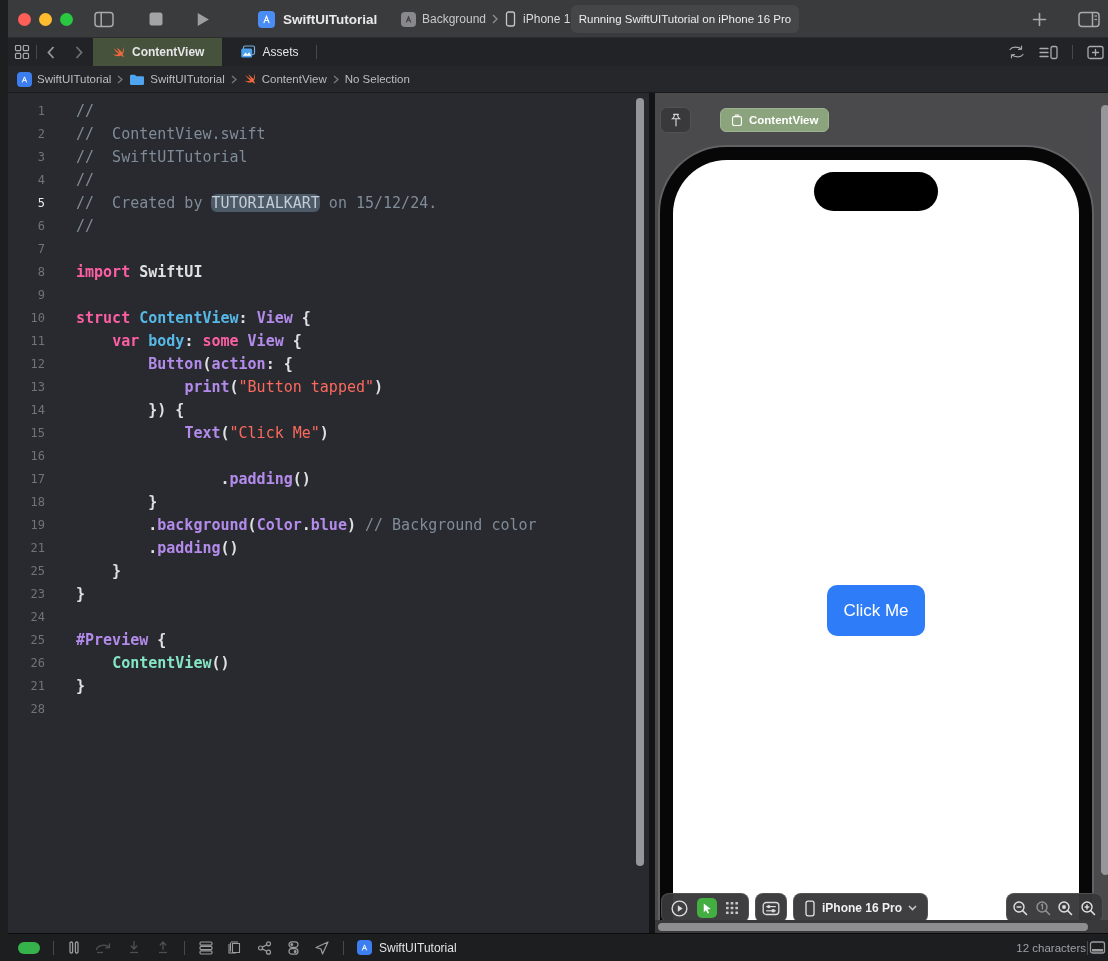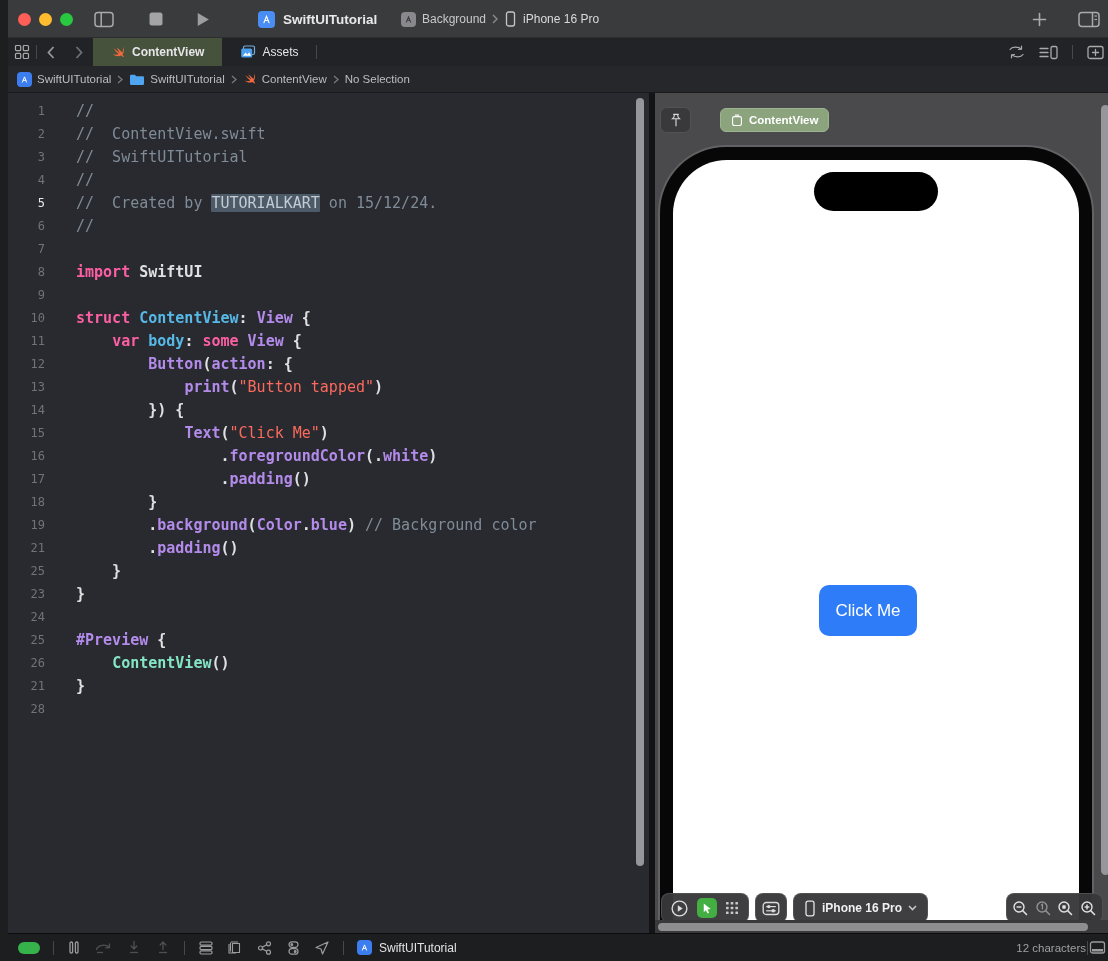--- a/index.html
+++ b/index.html
@@ -48,36 +48,36 @@
                margin-left:18px; color:var(--c-pln); }
   .tk-cmt { color:var(--c-cmt); }
   .tk-kw  { color:var(--c-kw); font-weight:bold; }
   .tk-str { color:var(--c-str); }
   .tk-num { color:var(--c-num); font-weight:bold; }
   .tk-tdecl { color:var(--c-tdecl); font-weight:bold; }
   .tk-typ { color:var(--c-typ); font-weight:bold; }
   .tk-proj { color:var(--c-proj); font-weight:bold; }
   .tk-pln { color:var(--c-pln); }
   .tk-pln-b { color:var(--c-pln); font-weight:bold; }
-  .tk-sel { background:var(--c-selbg); color:var(--c-seltx); border-radius:1px; }
+  .tk-sel { background:var(--c-selbg); color:var(--c-seltx); border-radius:6px; }
   .ed-scroll { position:absolute; right:5px; top:5px; width:8px; height:768px; border-radius:4px; background:#96969a; }
 
   
   .canvas { position:relative; flex:1; background:#4a4a4c; overflow:hidden; }
   .pin-btn { position:absolute; left:5px; top:14px; width:31px; height:26px; background:#39393b;
              border:1px solid #525254; border-radius:7px; display:flex; align-items:center; justify-content:center; }
   .chip { position:absolute; left:65px; top:15px; height:24px; background:#8ca47e; border:1px solid #9db58f;
           border-radius:6px; display:flex; align-items:center; gap:6px; padding:0 10px;
           font-size:11.5px; font-weight:bold; color:#fff; }
   .phone { position:absolute; left:5px; top:54px; width:432px; height:900px; background:#070708;
            border-radius:66px; box-shadow:0 0 0 2px #626264; }
   .screen { position:absolute; left:13px; top:13px; right:13px; height:880px; background:#ffffff; border-radius:54px; }
   .island { position:absolute; left:50%; transform:translateX(-50%); top:12px; width:124px; height:39px;
             background:#000; border-radius:20px; }
-  .clickme { position:absolute; left:164px; top:492px; width:98px; height:51px; border:none;
+  .clickme { position:absolute; left:172px; top:492px; width:98px; height:51px; border:none;
              background:var(--accent-blue); border-radius:10px; color:#fff; font-size:17px;
              font-family:"Liberation Sans", sans-serif; }
   .dbar { position:absolute; top:800px; height:30px; background:rgba(55,55,57,0.96);
           border:1px solid rgba(98,98,100,0.55); border-radius:8px; display:flex; align-items:center; }
   .dbar.g1 { left:6px; width:88px; justify-content:space-evenly; }
   .dbar.g2 { left:100px; width:32px; justify-content:center; }
   .dbar.g3 { left:138px; padding:0 10px; gap:6px; font-size:12px; color:#f0f0f2; font-weight:bold; }
   .dbar.g4 { left:351px; width:97px; justify-content:space-evenly; }
   .cursor-chip { width:20px; height:20px; border-radius:5px; background:#43ae41; display:flex; align-items:center; justify-content:center; }
   .cv-vscroll { position:absolute; left:446px; top:12px; width:9px; height:770px; border-radius:4.5px; background:#97979b; }
@@ -147,20 +147,23 @@
             <polyline points="1,1 5,5 1,9" fill="none" stroke="#8c8c8e" stroke-width="1.4"></polyline>
           </svg>
       </span>
       <span>
         <svg width="13" height="16" viewBox="0 0 13 16">
             <rect x="2.5" y="1" width="8" height="14" rx="2" fill="none" stroke="#c6c6c8" stroke-width="1.3"></rect>
           </svg>
       </span>
       <span style="color:#dadadc">iPhone 16 Pro</span>
     </div>
+    <div class="status-pill">
+      <span>Running SwiftUITutorial on iPhone 16 Pro</span>
+    </div>
     <div class="abs icon-btn" style="left:1024px">
       <span>
         <svg width="15" height="15" viewBox="0 0 15 15">
             <path d="M7.5,1.5 V13.5 M1.5,7.5 H13.5" stroke="#a9aaac" stroke-width="1.6" stroke-linecap="round"></path>
           </svg>
       </span>
     </div>
     <div class="abs icon-btn" style="left:1070px">
       <span>
         <svg width="22" height="17" viewBox="0 0 22 17">
@@ -344,21 +347,20 @@
           <div class="code-row">
             <span class="gutter">14</span>
             <span class="code-text"><span class="tk-pln-b">        }) {</span></span>
           </div>
           <div class="code-row">
             <span class="gutter">15</span>
             <span class="code-text"><span class="tk-pln">            </span><span class="tk-typ">Text</span><span class="tk-pln-b">(</span><span class="tk-str">"Click Me"</span><span class="tk-pln-b">)</span></span>
           </div>
           <div class="code-row">
             <span class="gutter">16</span>
-            <span class="code-text"><span class="tk-pln">                </span><span class="tk-pln-b">.</span><span class="tk-typ">foregroundColor</span><span class="tk-pln-b">(.</span><span class="tk-typ">white</span><span class="tk-pln-b">)</span></span>
           </div>
           <div class="code-row">
             <span class="gutter">17</span>
             <span class="code-text"><span class="tk-pln">                </span><span class="tk-pln-b">.</span><span class="tk-typ">padding</span><span class="tk-pln-b">()</span></span>
           </div>
           <div class="code-row">
             <span class="gutter">18</span>
             <span class="code-text"><span class="tk-pln-b">        }</span></span>
           </div>
           <div class="code-row">

